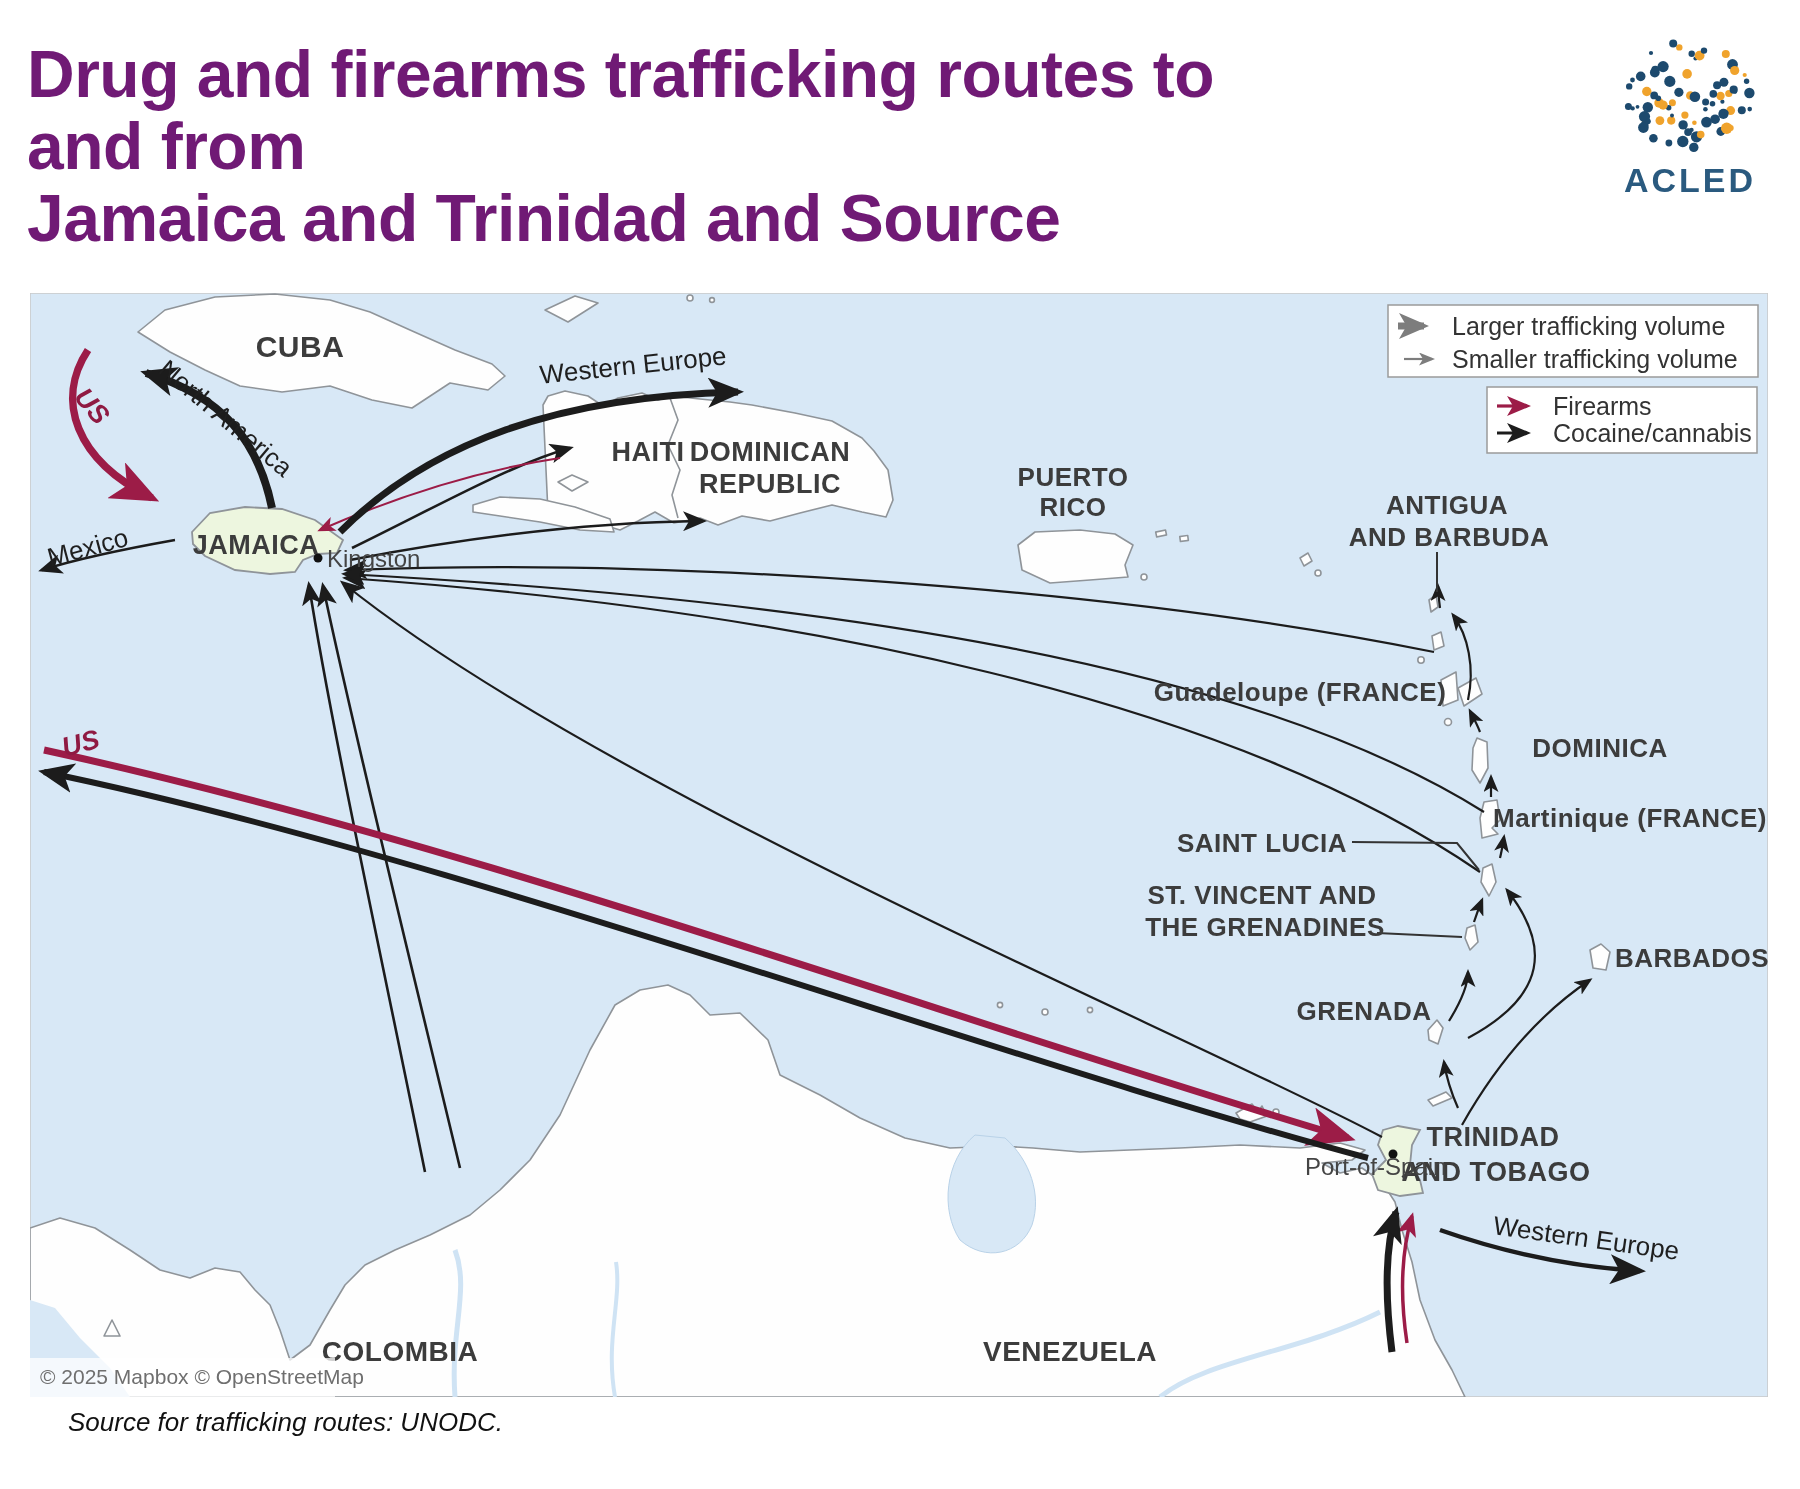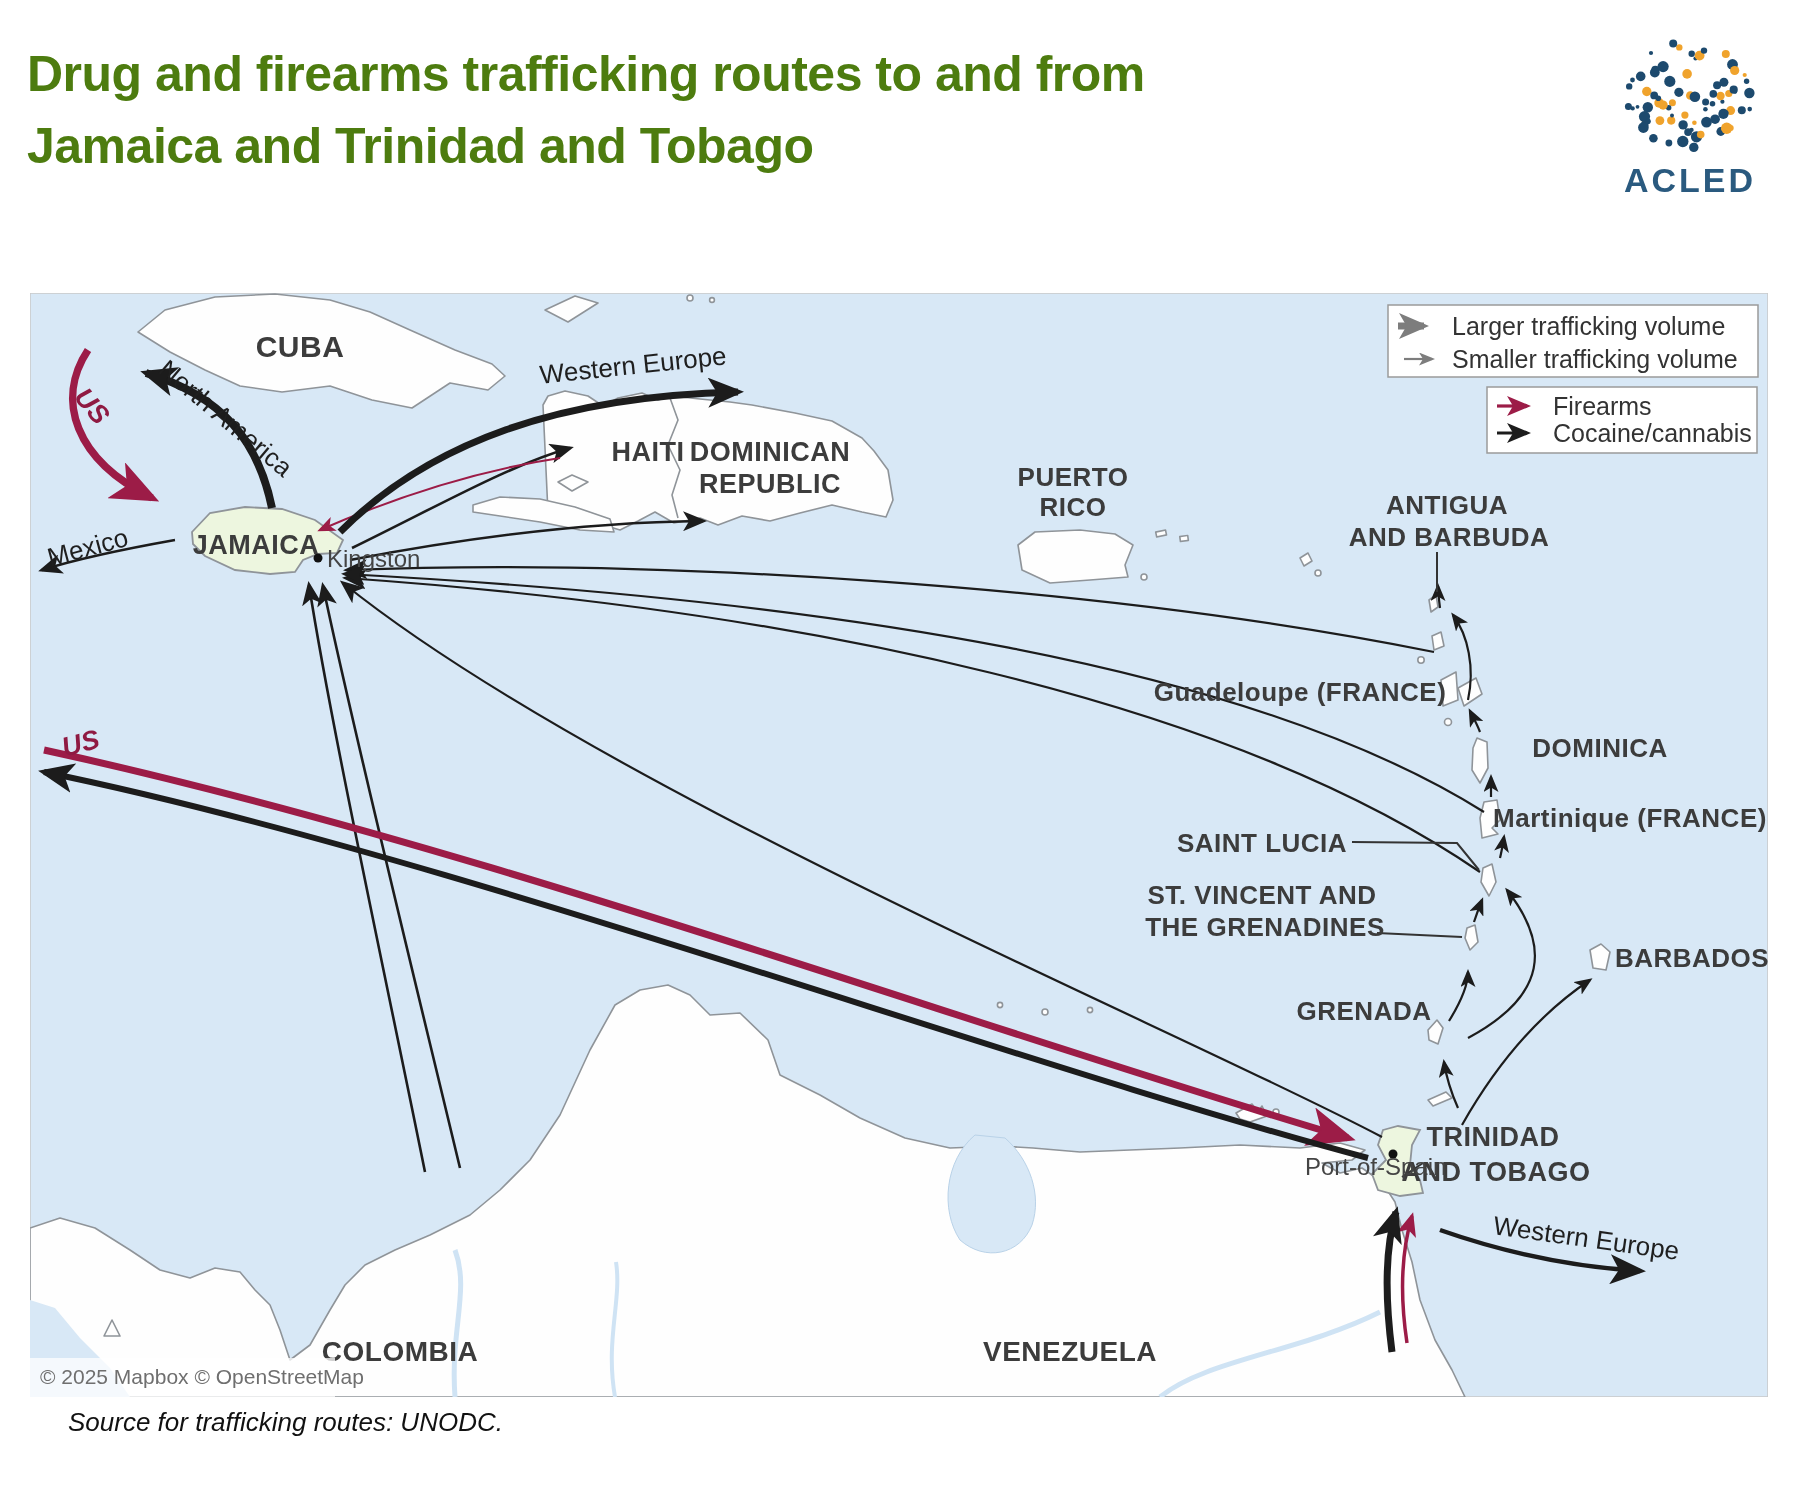--- a/index.html
+++ b/index.html
@@ -1,36 +1,36 @@
 <!DOCTYPE html>
 <html><head>
 <meta charset="utf-8">
 <style>
   html,body{margin:0;padding:0;background:#ffffff;}
   body{width:1800px;height:1489px;position:relative;font-family:"Liberation Sans",sans-serif;overflow:hidden;}
-  .title{position:absolute;left:27px;top:38px;width:1280px;font-weight:bold;color:#4d7c0f;
-         font-size:50px;line-height:72px;letter-spacing:-0.5px;}
+  .title{position:absolute;left:27px;top:38px;width:1280px;font-weight:bold;color:#701a75;
+         font-size:66px;line-height:72px;letter-spacing:-0.5px;}
   .logo{position:absolute;left:1600px;top:20px;width:180px;height:185px;}
   .footer{position:absolute;left:27px;top:1406px;width:1740px;color:#111111;
           font-style:italic;font-size:26px;line-height:33px;margin-left:41px;}
   .map-wrap{position:absolute;left:30px;top:293px;width:1482px;height:1104px;}
   svg text{font-family:"Liberation Sans",sans-serif;}
   .country{font-weight:bold;fill:#3c3c3c;letter-spacing:0.5px;}
   .city{fill:#444444;font-weight:normal;}
   .routelabel{fill:#1f1f1f;}
   .uslabel{fill:#8f1a42;font-weight:bold;font-style:italic;}
   .legendtext{fill:#333333;}
   .attr{fill:#6f6f6f;}
 </style>
 </head>
 <body>
 
 <div class="title">
   <div>Drug and firearms trafficking routes to and from</div>
-  <div>Jamaica and Trinidad and Tobago</div>
+  <div>Jamaica and Trinidad and Source</div>
 </div>
 
 <svg class="logo" viewBox="0 0 180 185">
   <g id="logo-dots">
       <circle cx="91.6" cy="109.9" r="2.1" fill="#1d4a6e"></circle>
       <circle cx="54.8" cy="52.5" r="4.9" fill="#1d4a6e"></circle>
       <circle cx="130.6" cy="90.6" r="4.5" fill="#f0a32c"></circle>
       <circle cx="149.7" cy="89.1" r="2.3" fill="#1d4a6e"></circle>
       <circle cx="117.1" cy="65.2" r="4.0" fill="#1d4a6e"></circle>
       <circle cx="84.9" cy="95.1" r="3.6" fill="#f0a32c"></circle>

